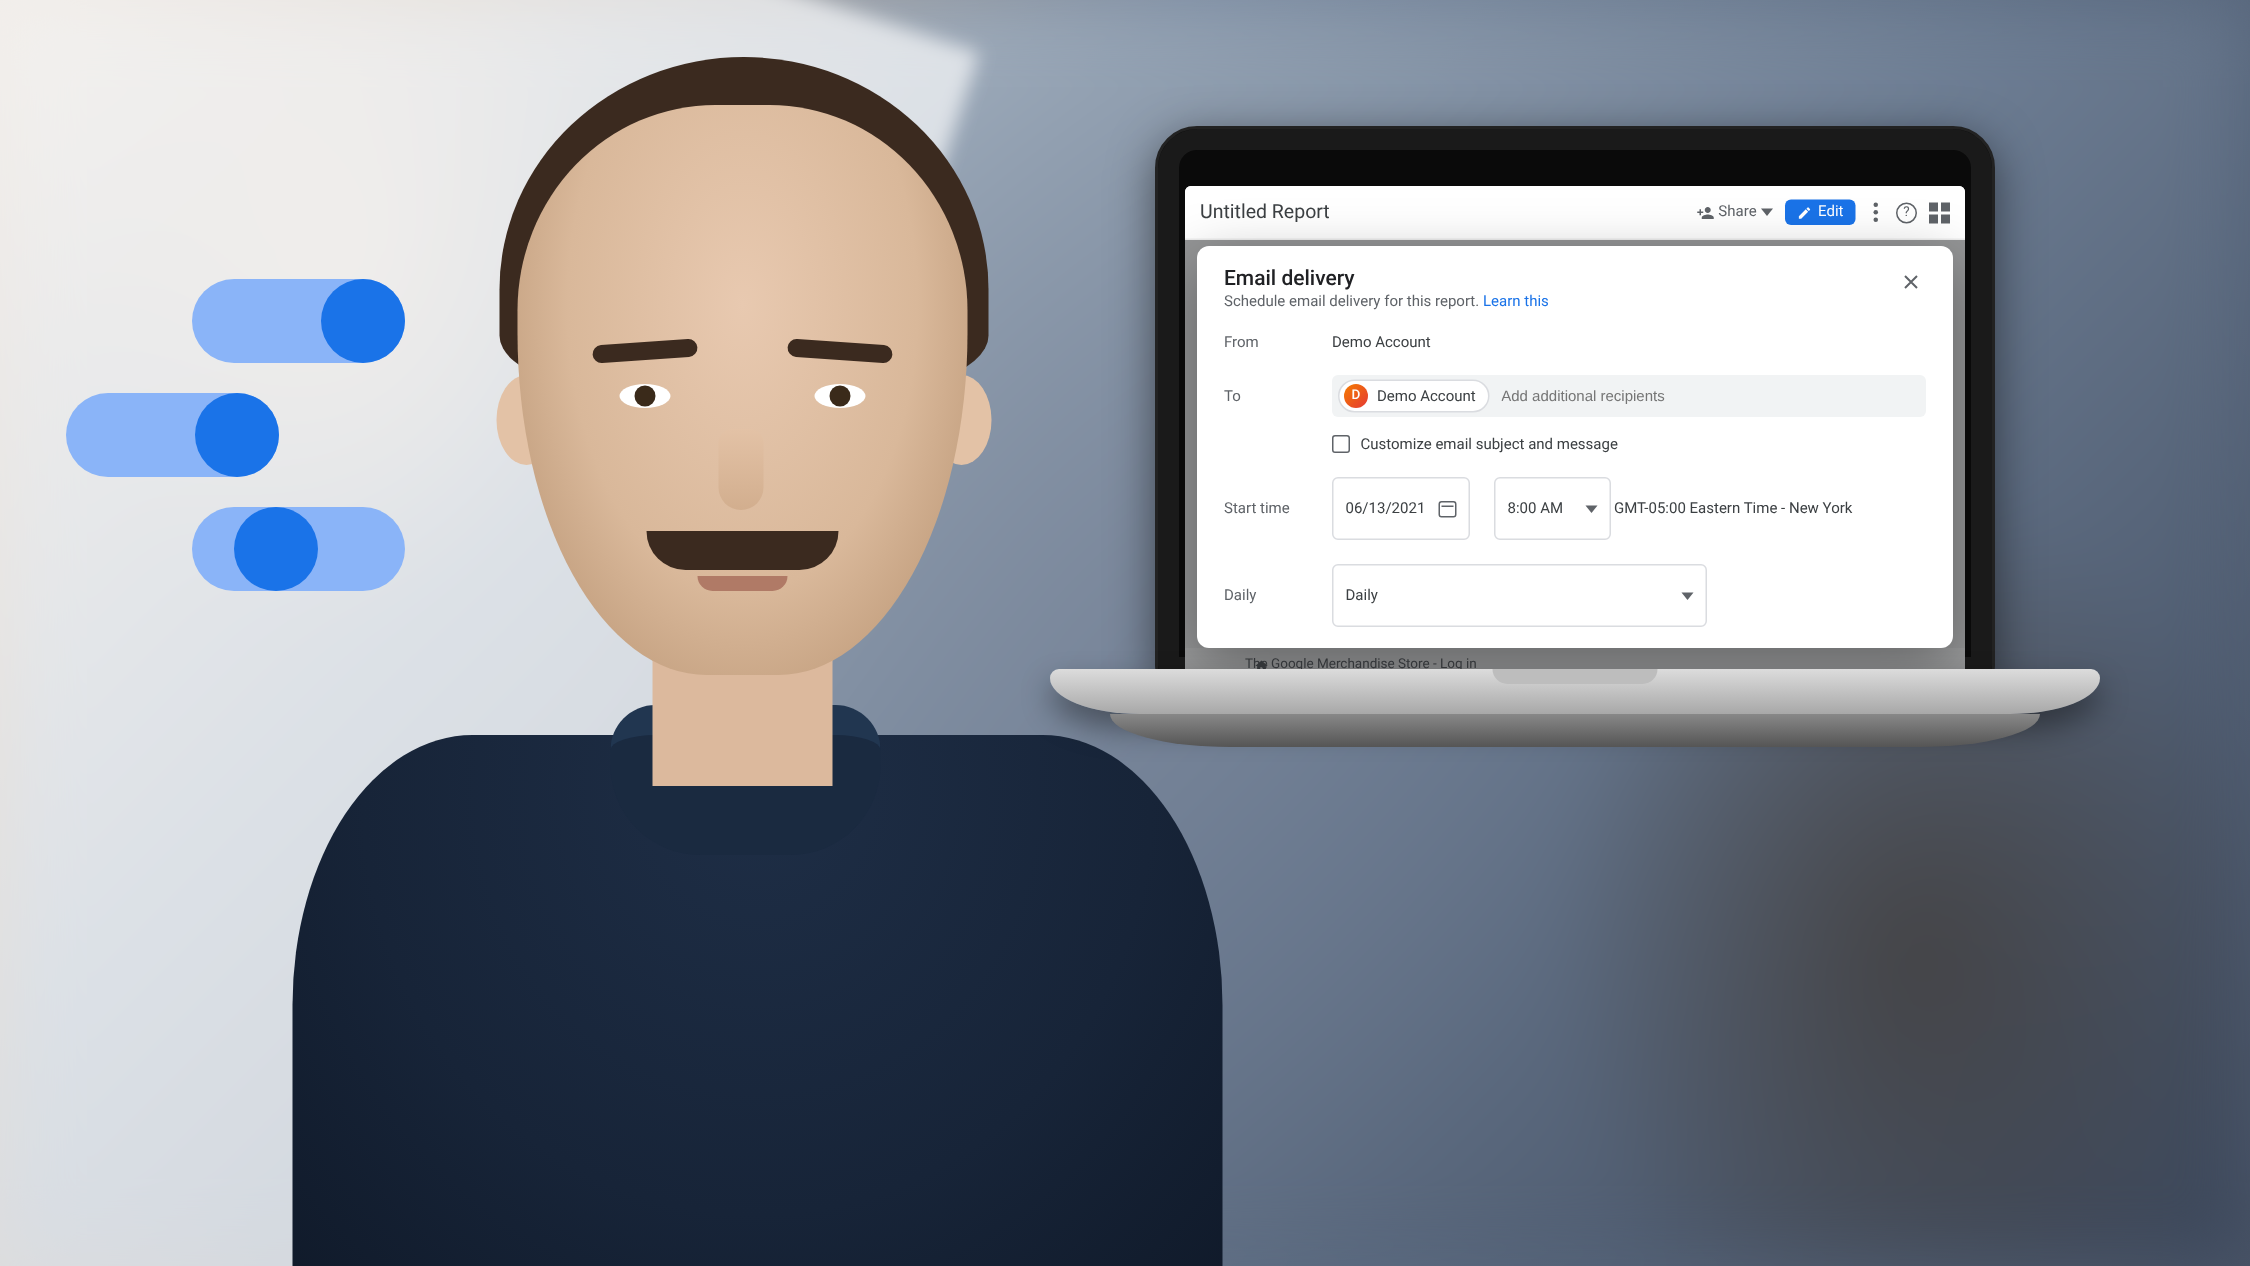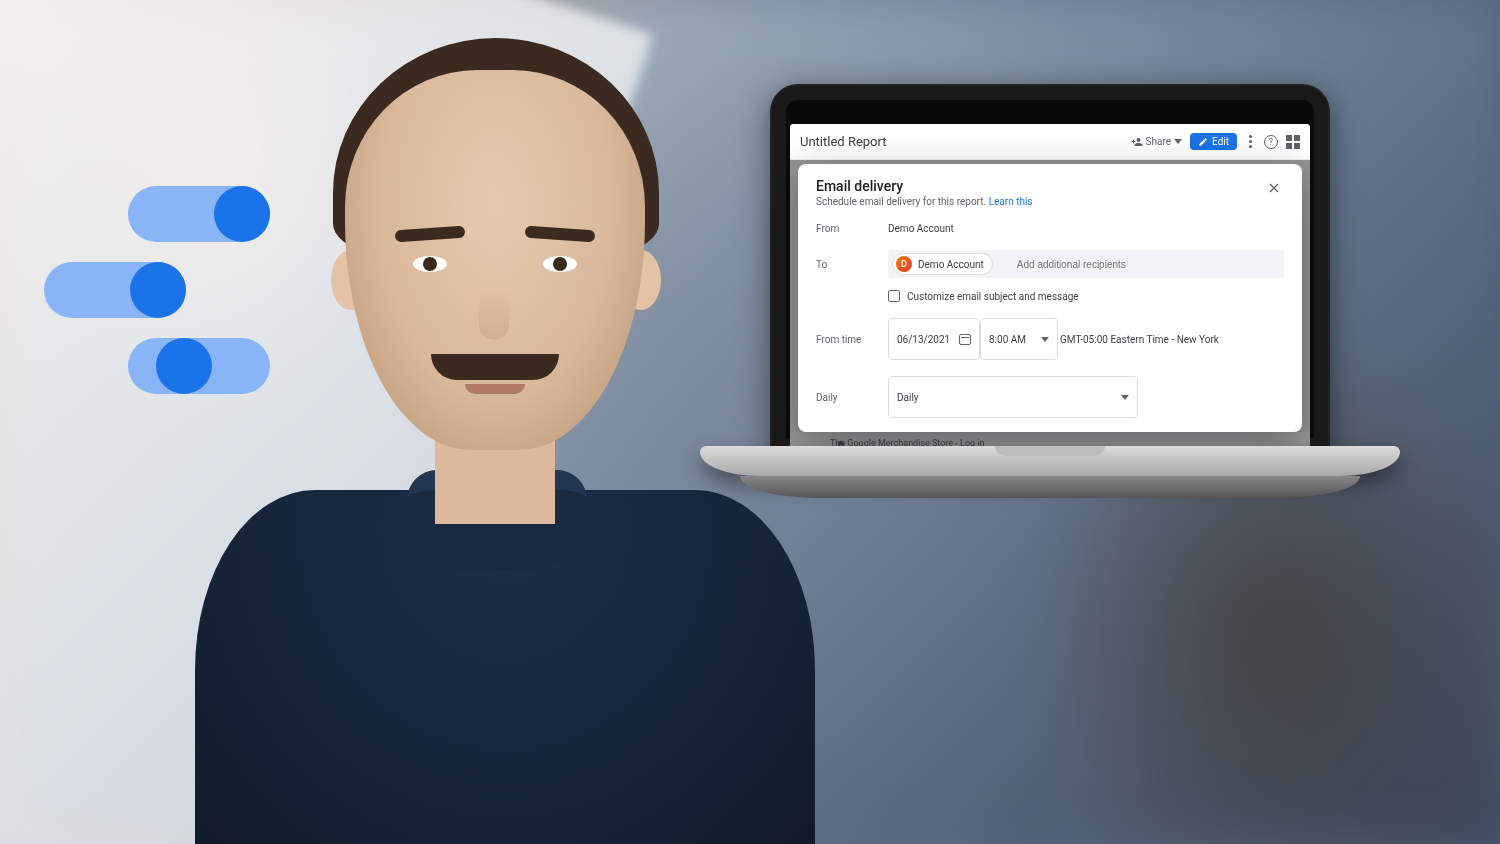--- a/index.html
+++ b/index.html
@@ -192,28 +192,28 @@
     .close-x { cursor:pointer; padding:2px; color:#5f6368;}
     .close-x svg { width:16px; height:16px; }
 
     .row { display:flex; margin-top:16px; align-items:center; }
     .row .lbl { width:72px; flex:0 0 72px; color:#5f6368; font-size:10px; }
     .row .val { flex:1; font-size:10px; color:#3c4043; }
 
     .chip-row { display:flex; align-items:center; background:#f1f3f4; border-radius:4px; padding:3px 4px; flex:1; }
     .chip { display:flex; align-items:center; gap:6px; background:#fff; border:1px solid #dadce0; border-radius:14px; padding:2px 8px 2px 3px; font-size:10px; }
     .chip .av { width:16px;height:16px;border-radius:50%;background:linear-gradient(135deg,#f57c00,#e53935); color:#fff; font-size:9px; display:flex;align-items:center;justify-content:center;font-weight:500;}
-    .chip-row input { border:none; background:transparent; outline:none; font-size:10px; margin-left:24px; flex:1; color:#5f6368;}
+    .chip-row input { border:none; background:transparent; outline:none; font-size:10px; margin-left:8px; flex:1; color:#5f6368;}
 
     .checkbox-row { display:flex; align-items:center; gap:7px; margin-top:12px; margin-left:72px; font-size:10px; color:#3c4043;}
     .cb { width:12px; height:12px; border:1.6px solid #5f6368; border-radius:2px; }
 
     .field { display:flex; align-items:center; border:1px solid #dadce0; border-radius:4px; height:42px; padding:0 8px; background:#fff; font-size:10px; color:#3c4043; }
     .date-field { width:92px; gap:6px; justify-content:space-between; }
-    .time-field { width:78px; gap:6px; justify-content:space-between; margin-left:0;}
+    .time-field { width:78px; gap:6px; justify-content:space-between; margin-left:16px;}
     .tz { margin-left:2px; font-size:10px; color:#3c4043; }
     .cal-ico { width:12px;height:12px; position:relative; }
     .cal-ico::before { content:""; position:absolute; inset:1px 0 0 0; border:1.4px solid #5f6368; border-radius:2px;}
     .cal-ico::after { content:""; position:absolute; left:2px; right:2px; top:4px; height:1.4px; background:#5f6368;}
     .caret { width:0;height:0;border-left:4px solid transparent;border-right:4px solid transparent;border-top:5px solid #5f6368;}
 
     .repeat-field { width:250px; justify-content:space-between; }
 
     .dlg-actions { display:flex; justify-content:flex-end; gap:8px; margin-top:28px; }
     .btn { border-radius:4px; padding:6px 14px; font-size:11px; cursor:pointer; border:none; font-family:inherit;}
@@ -323,21 +323,21 @@
             <input type="text" placeholder="Add additional recipients" style="">
           </div>
         </div>
 
         <div class="checkbox-row">
           <span class="cb"></span>
           <span>Customize email subject and message</span>
         </div>
 
         <div class="row">
-          <div class="lbl">From time</div>
+          <div class="lbl">Start time</div>
           <div class="val" style="display:flex;align-items:center;">
             <div class="field date-field">
               <span>06/13/2021</span>
               <span class="cal-ico"></span>
             </div>
             <div class="field time-field">
               <span>8:00 AM</span>
               <span class="caret"></span>
             </div>
             <span class="tz">GMT-05:00 Eastern Time - New York</span>

